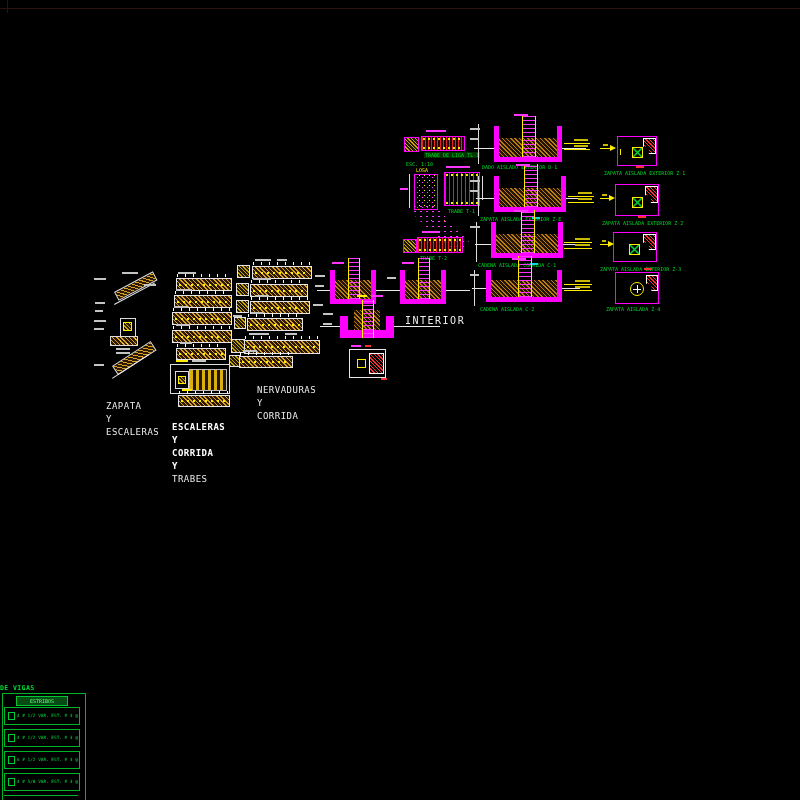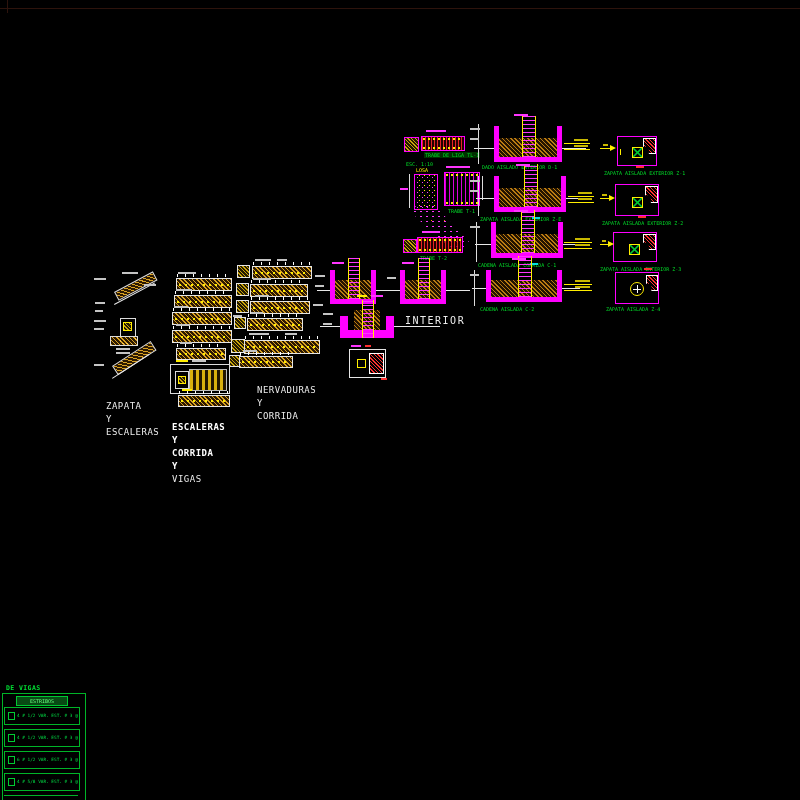--- a/index.html
+++ b/index.html
@@ -317,24 +317,24 @@
     <div class="beamW" style="left:86px;top:125px;width:50px;height:10px"></div>
     <i class="sm y" style="left:90px;top:119px;width:10px"></i>
   </div>
   <div class="lbl" style="left:106px;top:401px">ZAPATA</div>
   <div class="lbl" style="left:106px;top:414px">Y</div>
   <div class="lbl" style="left:106px;top:427px">ESCALERAS</div>
   <div class="lbl lblb" style="left:172px;top:422px">ESCALERAS</div>
   <div class="lbl lblb" style="left:172px;top:435px">Y</div>
   <div class="lbl lblb" style="left:172px;top:448px">CORRIDA</div>
   <div class="lbl lblb" style="left:172px;top:461px">Y</div>
-  <div class="lbl" style="left:172px;top:474px">VIGAS</div>
+  <div class="lbl" style="left:172px;top:474px">TRABES</div>
 
   <div class="abs" style="left:0;top:680px;width:90px;height:120px">
-    <div class="ttitle" style="left:6px;top:5px">DE VIGAS</div>
+    <div class="ttitle" style="left:0;top:5px">DE VIGAS</div>
     <div class="tbox" style="left:2px;top:13px;width:82px;height:107px"></div>
     <div class="thead" style="left:16px;top:16px;width:50px;height:8px">ESTRIBOS</div>
     <div class="trow" style="left:4px;top:27px;width:74px;height:16px">
       <i class="stir" style="left:3px;top:4px"></i>
       <div class="rtext" style="left:12px;top:5px">4 # 1/2 VAR. EST. # 3 @ 20 c/u</div>
     </div>
     <div class="trow" style="left:4px;top:49px;width:74px;height:16px">
       <i class="stir" style="left:3px;top:4px"></i>
       <div class="rtext" style="left:12px;top:5px">4 # 1/2 VAR. EST. # 3 @ 20 c/u</div>
     </div>

